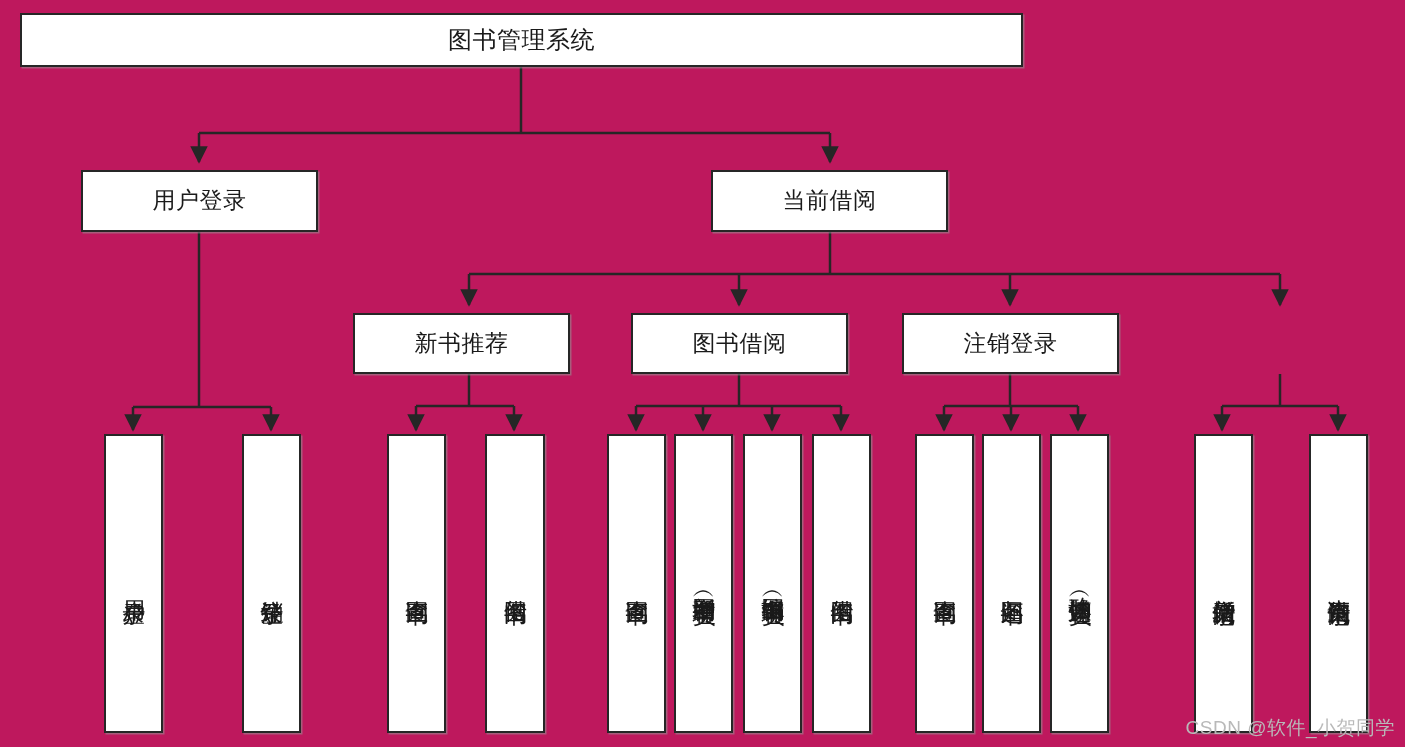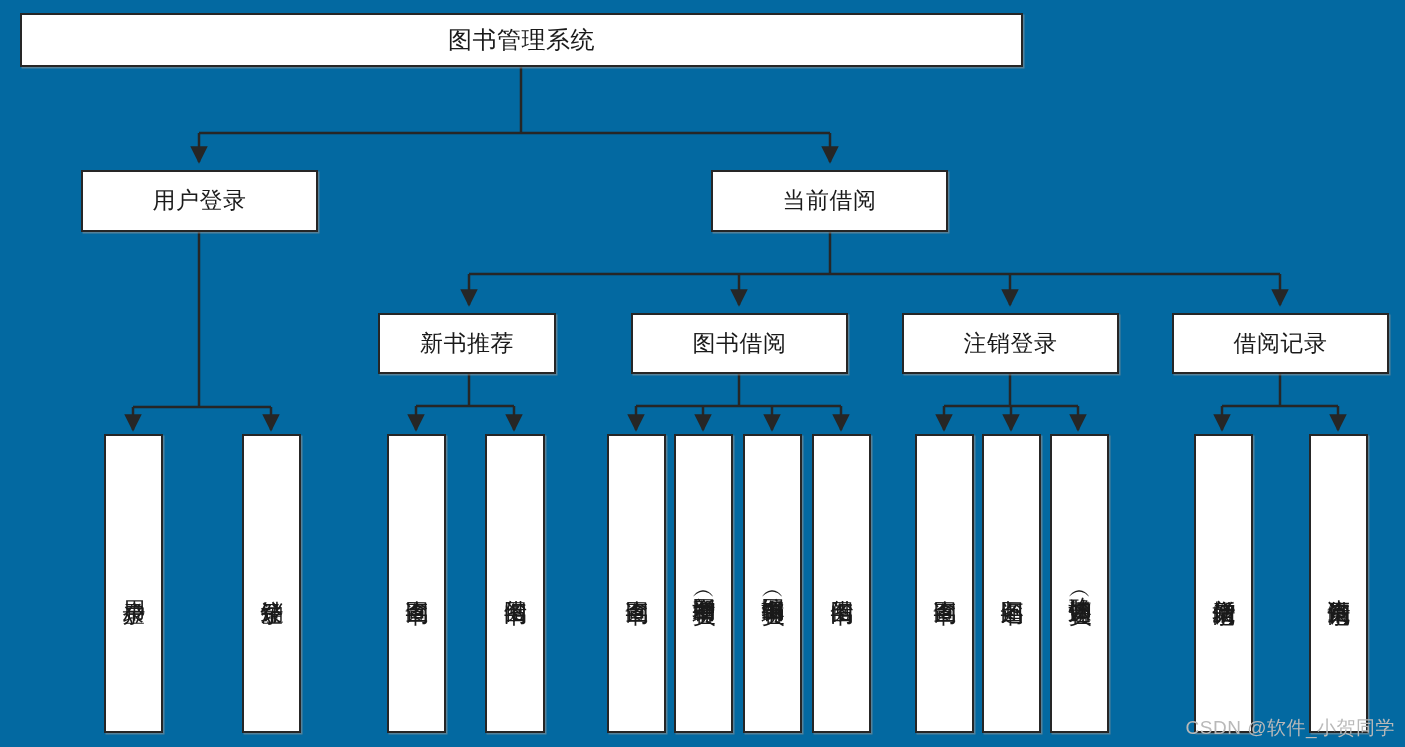--- a/index.html
+++ b/index.html
@@ -7,21 +7,21 @@
     padding: 0;
     background: #ffffff;
   }
   body {
     font-family: "Liberation Sans", "DejaVu Sans", sans-serif;
   }
   #canvas {
     position: relative;
     width: 1405px;
     height: 747px;
-    background: #0369a1;
+    background: #be185d;
     overflow: hidden;
   }
   svg#wires {
     position: absolute;
     left: 0;
     top: 0;
     width: 1405px;
     height: 747px;
     pointer-events: none;
   }
@@ -134,32 +134,29 @@
     <span class="label">图书管理系统</span>
   </div>
 
   <div class="node horiz" style="left:81px; top:170px; width:237px; height:62px;">
     <span class="label">用户登录</span>
   </div>
   <div class="node horiz" style="left:711px; top:170px; width:237px; height:62px;">
     <span class="label">当前借阅</span>
   </div>
 
-  <div class="node horiz" style="left:378px; top:313px; width:178px; height:61px;">
+  <div class="node horiz" style="left:353px; top:313px; width:217px; height:61px;">
     <span class="label">新书推荐</span>
   </div>
   <div class="node horiz" style="left:631px; top:313px; width:217px; height:61px;text-align:center;">
     <span class="label">图书借阅</span>
   </div>
   <div class="node horiz" style="left:902px; top:313px; width:217px; height:61px;">
     <span class="label">注销登录</span>
   </div>
-  <div class="node horiz" style="left:1172px; top:313px; width:217px; height:61px;">
-    <span class="label">借阅记录</span>
-  </div>
 
   <div class="node vert" style="left:104px; top:434px; width:59px; height:299px;">
     <span class="label">用户登录</span>
   </div>
   <div class="node vert" style="left:242px; top:434px; width:59px; height:299px;">
     <span class="label">注销登录</span>
   </div>
 
   <div class="node vert" style="left:387px; top:434px; width:59px; height:299px;">
     <span class="label">查询图书</span>

